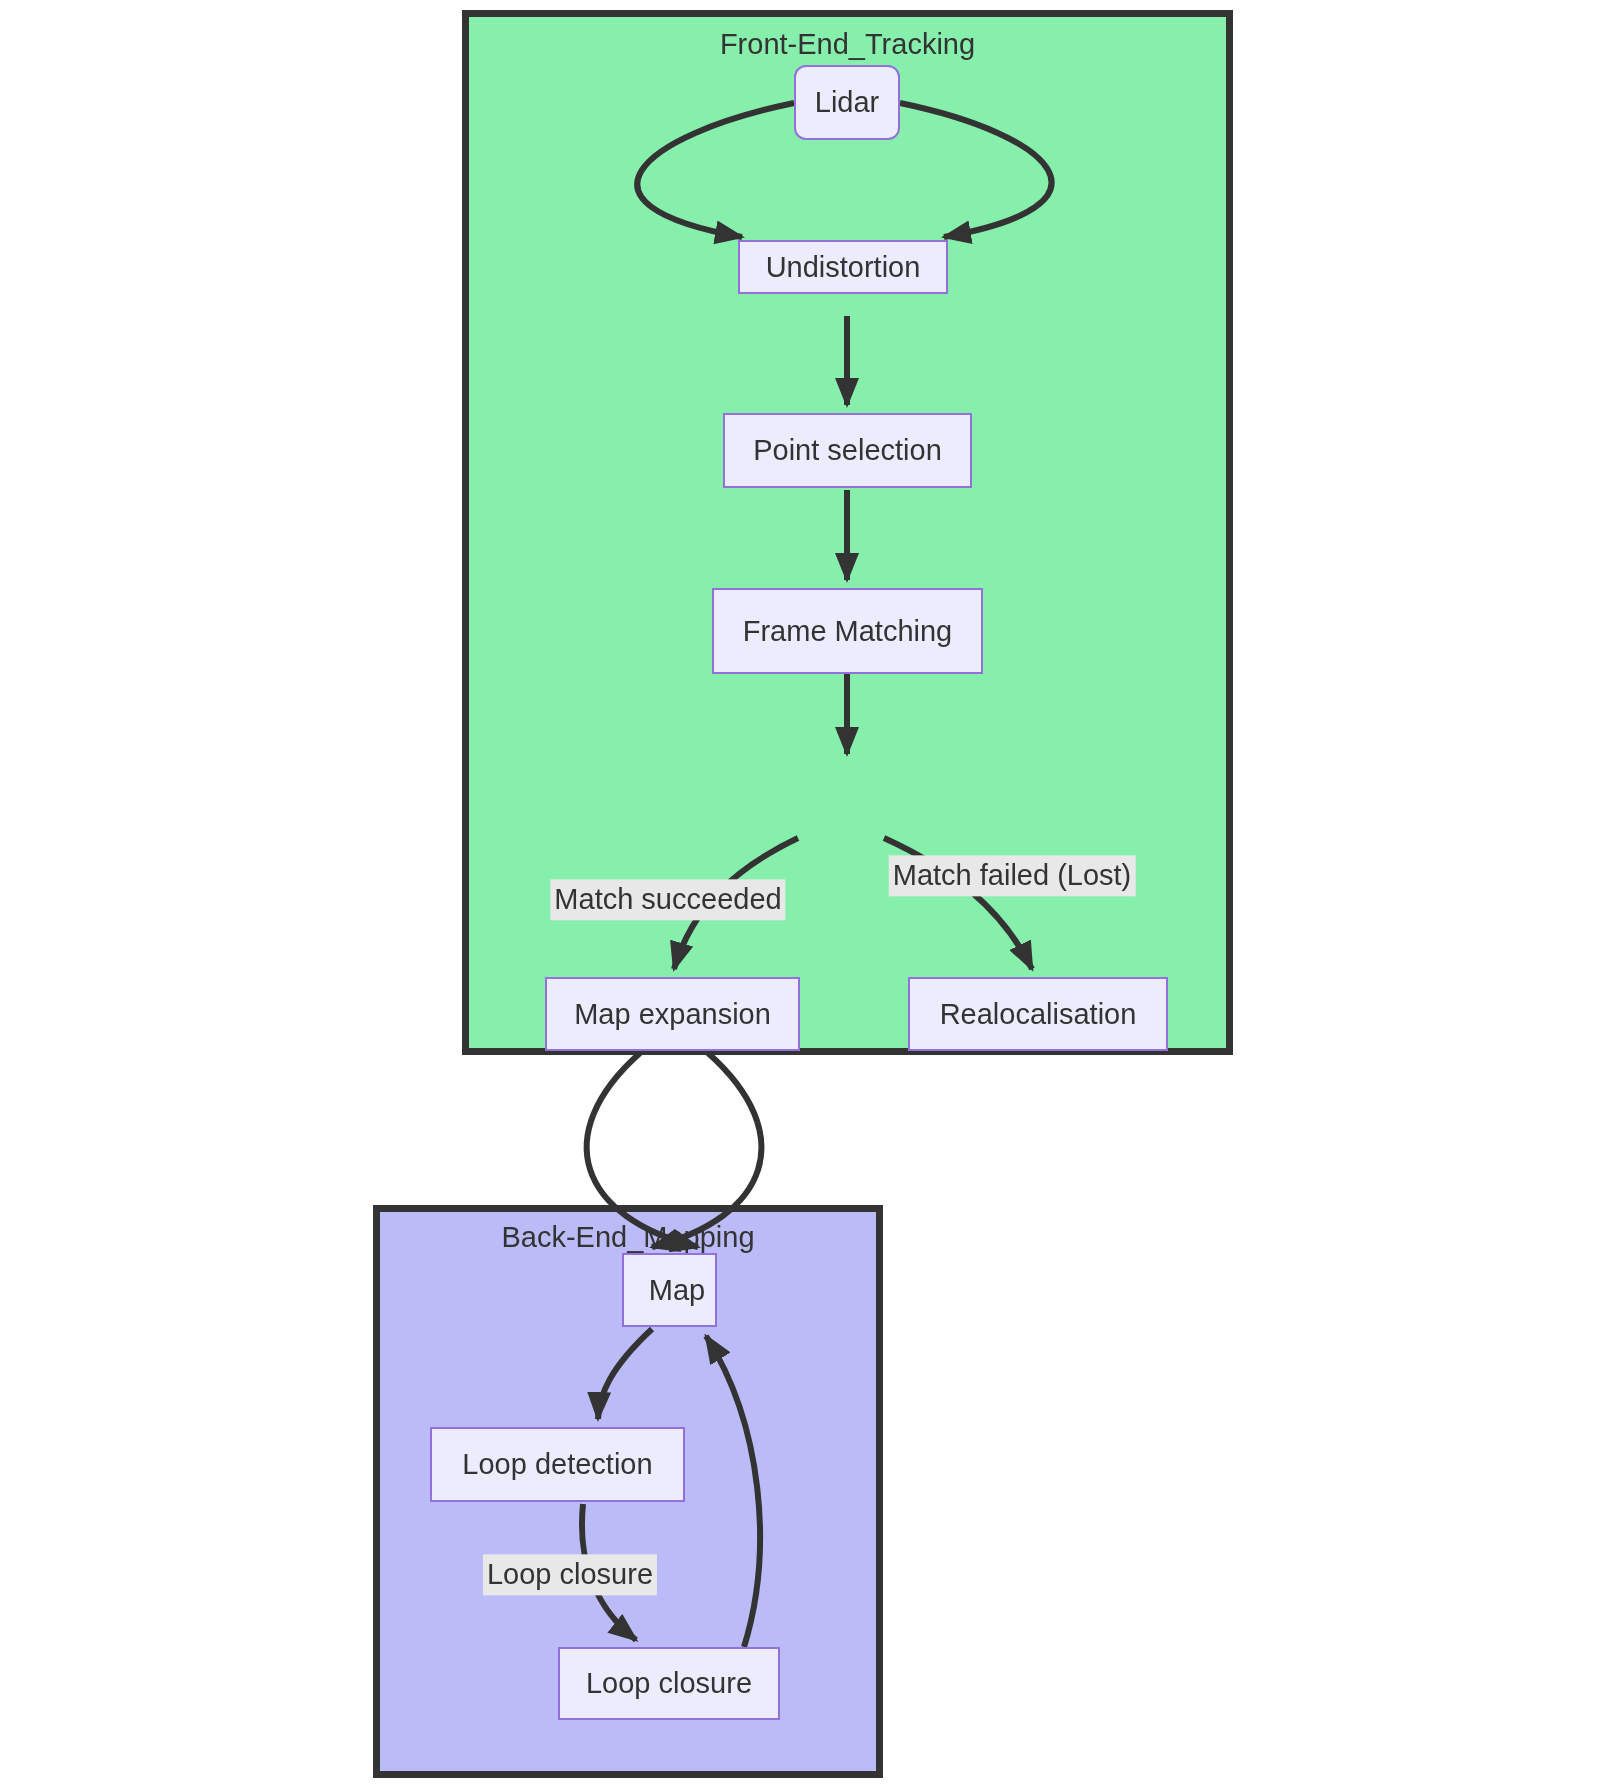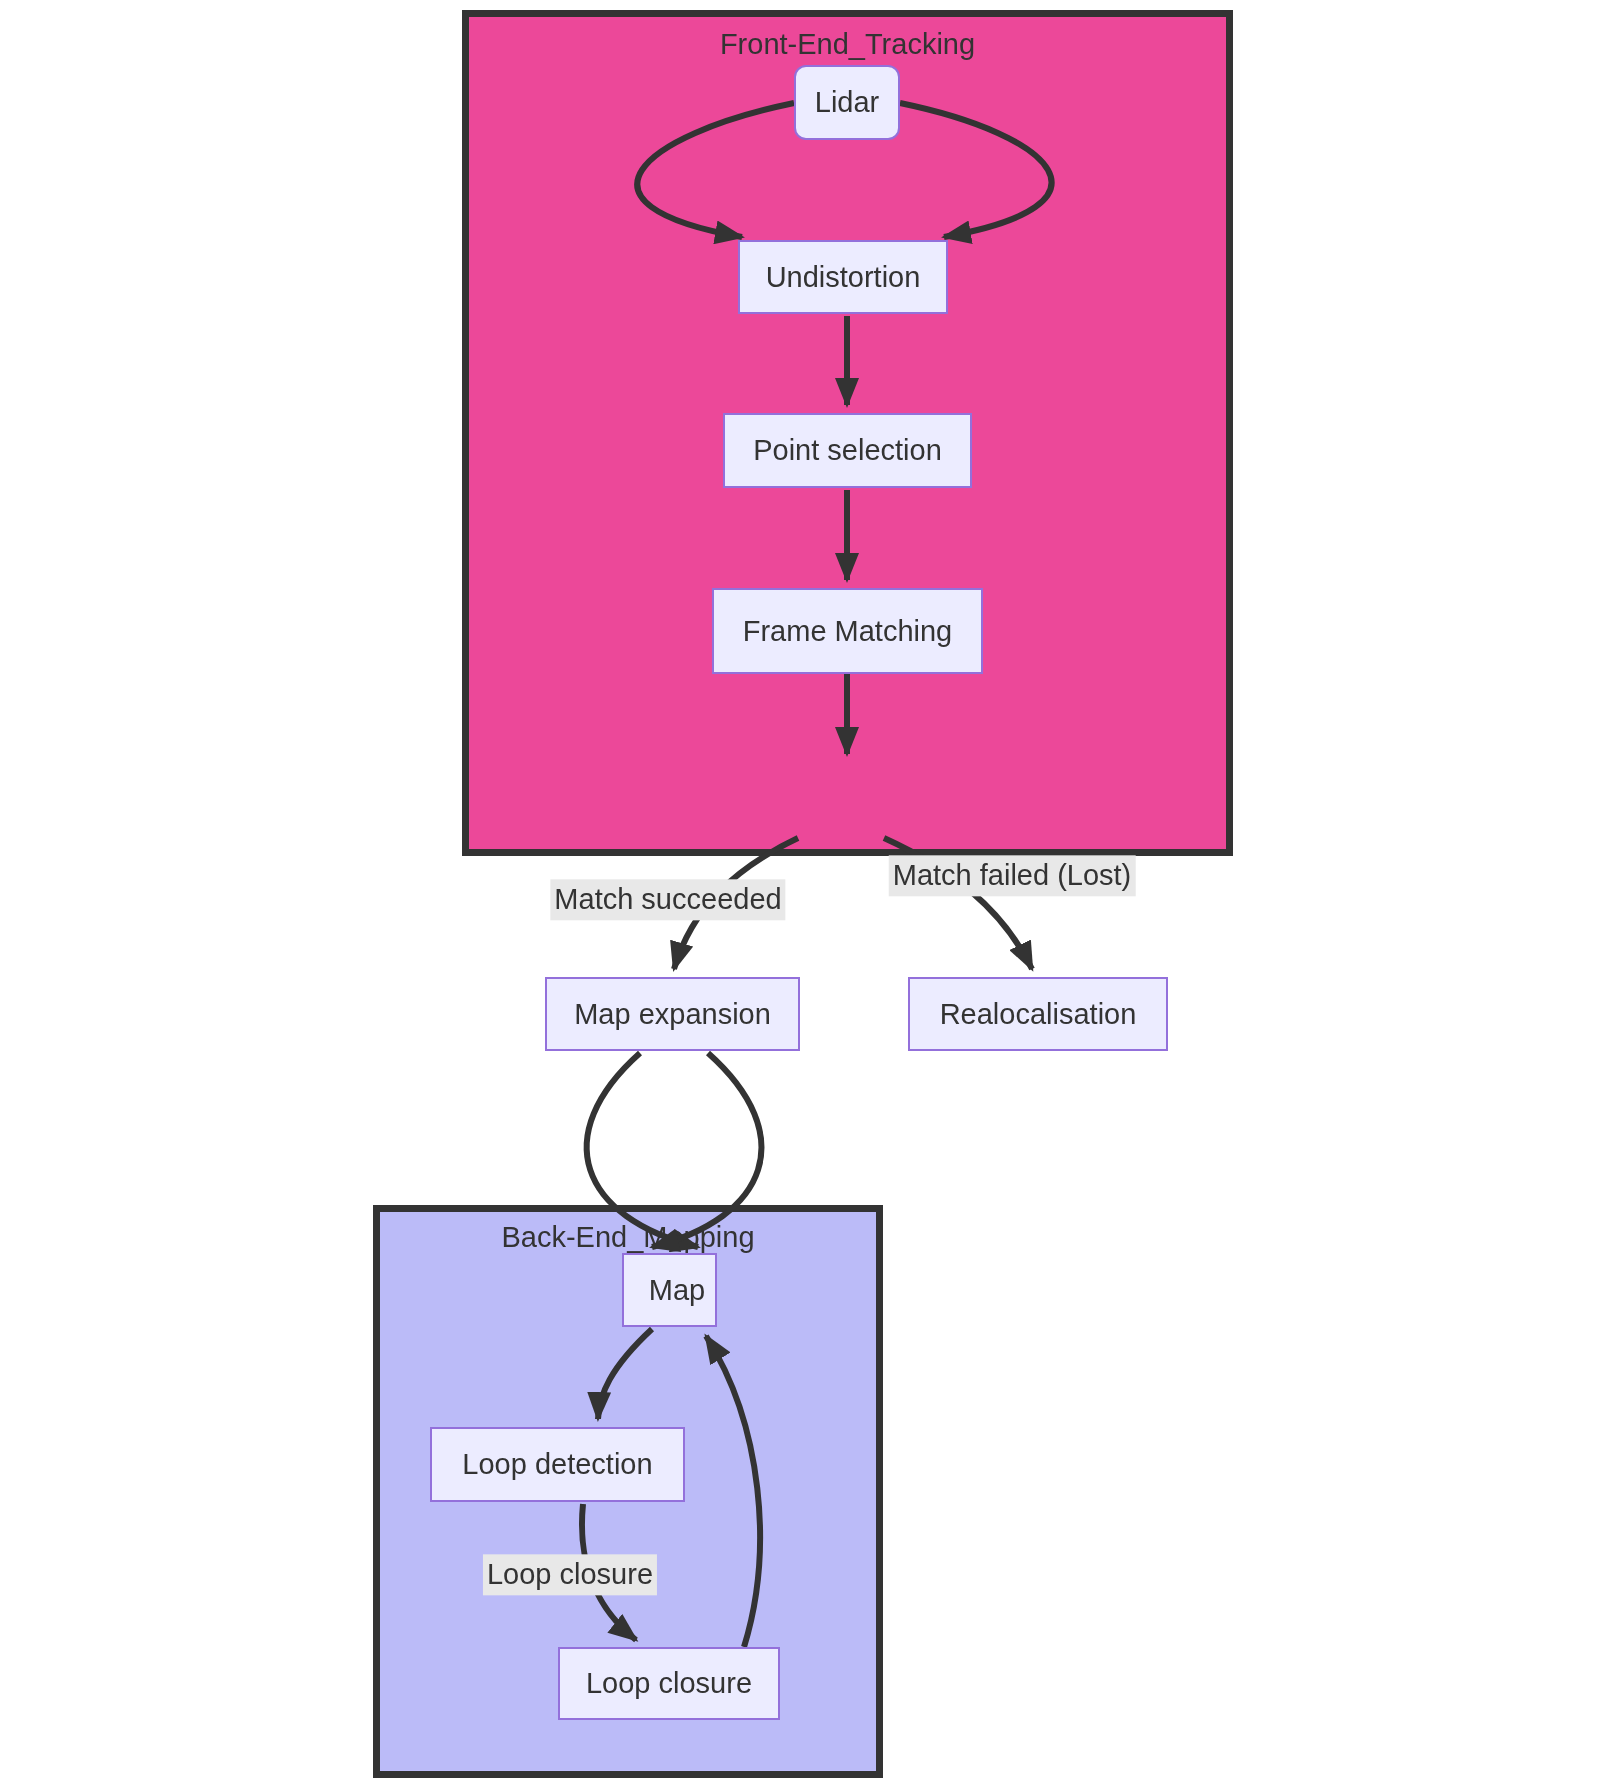--- a/index.html
+++ b/index.html
@@ -10,21 +10,21 @@
     background: #ffffff;
     font-family: "Liberation Sans", "DejaVu Sans", sans-serif;
     color: #333333;
     overflow: hidden;
   }
   .subgraph {
     position: absolute;
     border: 7px solid #333333;
     box-sizing: border-box;
   }
-  .subgraph.front { left: 462px; top: 10px; width: 771px; height: 846px; background: #ec4899; }
+  .subgraph.front { left: 462px; top: 10px; width: 771px; height: 1045px; background: #86efac; }
   .subgraph.back  { left: 373px; top: 1205px; width: 510px; height: 573px; background: #bbbbf8; }
   .subgraph-title {
     position: absolute;
     left: 0; right: 0;
     text-align: center;
     font-size: 29px;
     line-height: 1.1;
     color: #333333;
   }
   .subgraph.front .subgraph-title { top: 12px; }
@@ -97,21 +97,21 @@
     <path class="edge" d="M 708,1053 C 800,1135 768,1218 652,1247" marker-end="url(#arrow)"></path>
     <path class="edge" d="M 652,1329 C 610,1368 599,1395 598,1419" marker-end="url(#arrow)"></path>
     <path class="edge" d="M 583,1504 C 577,1565 598,1610 636,1640" marker-end="url(#arrow)"></path>
     <path class="edge" d="M 744,1647 C 774,1550 762,1424 706,1336" marker-end="url(#arrow)"></path>
   </svg>
 
   <div class="node rounded" style="left:794px; top:65px; width:106px; height:75px;">
     <span>Lidar</span>
   </div>
 
-  <div class="node" style="left:738px; top:240px; width:210px; height:74px;">
+  <div class="node" style="left:738px; top:240px; width:210px; height:54px;">
     <span>Undistortion</span>
   </div>
 
   <div class="node" style="left:723px; top:413px; width:249px; height:75px;">
     <span>Point selection</span>
   </div>
 
   <div class="node" style="left:712px; top:588px; width:271px; height:86px;">
     <span>Frame Matching</span>
   </div>

